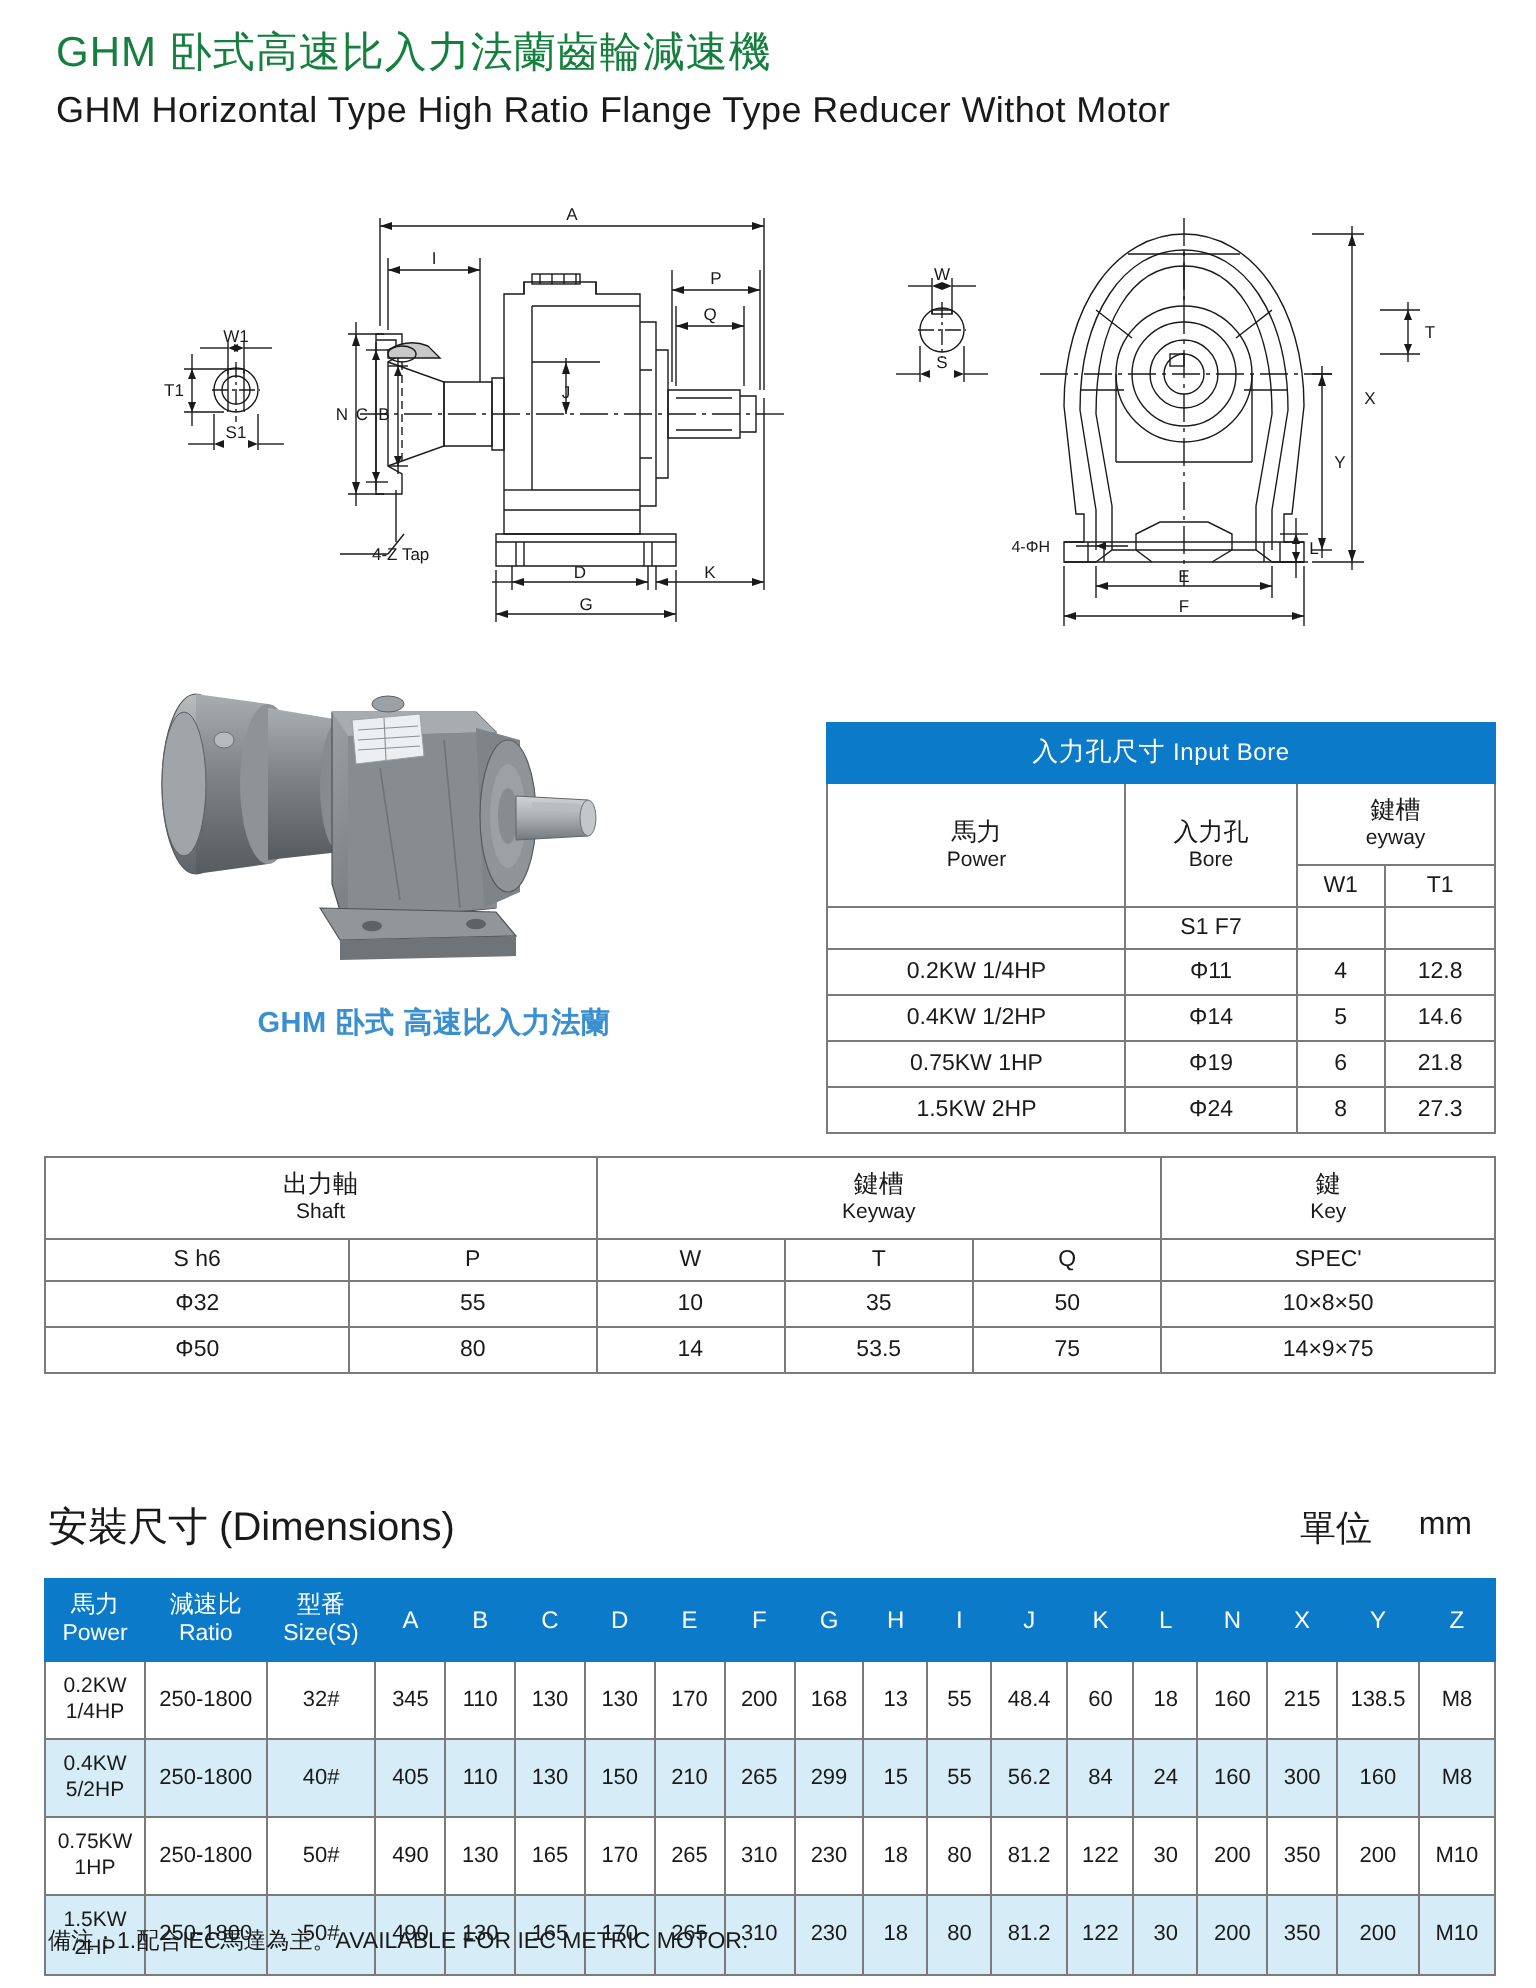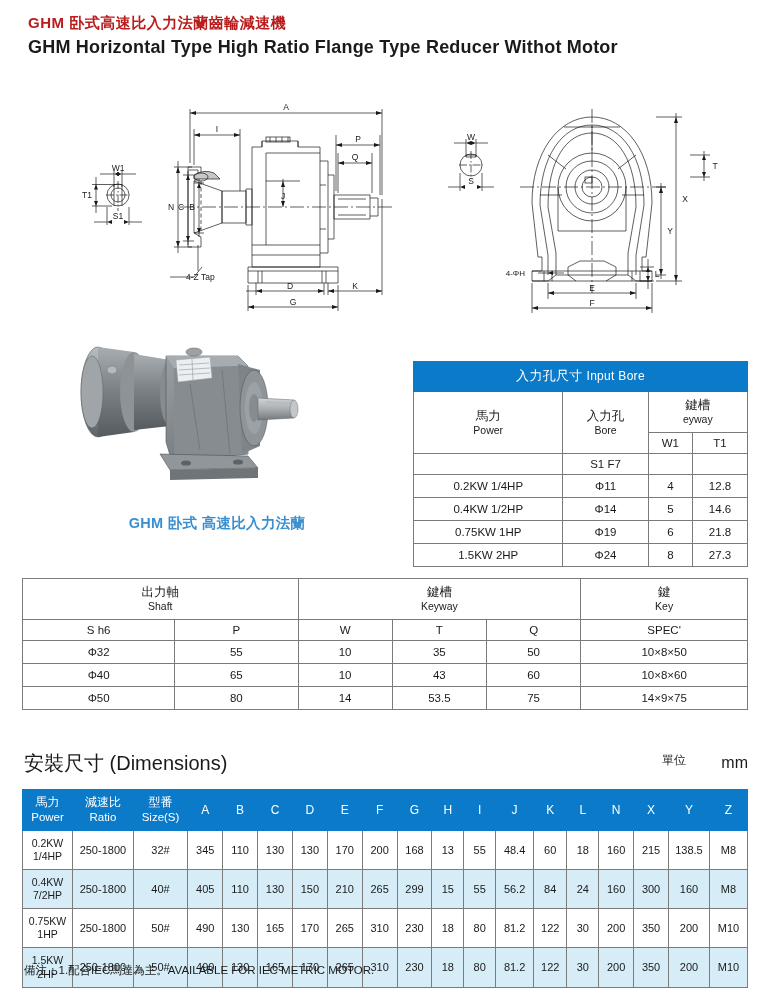--- a/index.html
+++ b/index.html
@@ -9,37 +9,37 @@
     background: #ffffff;
     font-family: "Liberation Sans", "DejaVu Sans", sans-serif;
     color: #1a1a1a;
     overflow: hidden;
     position: relative;
   }
 
   
   .title-block { position: absolute; left: 28px; top: 12px; }
   .title-cn {
-    font-size: 15px; font-weight: 700; letter-spacing: .5px;
-    color: #b91c1c; white-space: nowrap; line-height: 1.45;
+    font-size: 21px; font-weight: 400; letter-spacing: .5px;
+    color: #15803d; white-space: nowrap; line-height: 1.45;
   }
   .title-en {
-    font-size: 18px; font-weight: 700; letter-spacing: .2px;
+    font-size: 18px; font-weight: 400; letter-spacing: .2px;
     color: #1a1a1a; white-space: nowrap; line-height: 1.5;
   }
 
   
   .drawing { position: absolute; left: 70px; top: 95px; width: 660px; height: 225px; }
   .drawing svg { display: block; }
 
   
   .photo-wrap { position: absolute; left: 62px; top: 330px; width: 330px; height: 200px; }
   .photo { position: absolute; left: 0; top: 0; width: 300px; height: 165px; }
   .photo-caption {
-    position: absolute; left: 0; top: 184px; width: 310px;
+    position: absolute; left: 0; top: 172px; width: 310px;
     text-align: center; font-size: 14.5px; font-weight: bold;
     color: #3a8fd0; white-space: nowrap; letter-spacing: .3px;
   }
 
   
   table { border-collapse: collapse; width: 100%; }
   table td, table th {
     border: 1px solid #7b7b7b;
     text-align: center; vertical-align: middle;
     font-weight: normal;
@@ -63,24 +63,24 @@
   .output-shaft { position: absolute; left: 22px; top: 578px; width: 726px; }
 
   
   .dim-head { position: absolute; left: 24px; top: 750px; width: 724px; height: 32px; }
   .dim-head .label-cn {
     position: absolute; left: 0; top: 0;
     font-size: 20px; font-weight: 500; white-space: nowrap;
   }
   .dim-head .unit-cn {
     position: absolute; right: 62px; top: 2px;
-    font-size: 12px; font-weight: 500;
+    font-size: 18px; font-weight: 500;
   }
   .dim-head .unit-mm {
-    position: absolute; right: 0; top: 4px;
+    position: absolute; right: 12px; top: 4px;
     font-size: 16px;
   }
 
   .dim-table { position: absolute; left: 22px; top: 789px; width: 726px; }
   .dim-table table { table-layout: fixed; }
   .dim-table th {
     background: #0b7ac8; color: #fff;
     border: 1px solid #0b7ac8;
     font-size: 12px; padding: 4px 1px; line-height: 1.35;
   }
@@ -534,28 +534,20 @@
       </tr>
       <tr>
         <td class="datacell">Φ32</td>
         <td class="datacell">55</td>
         <td class="datacell">10</td>
         <td class="datacell">35</td>
         <td class="datacell">50</td>
         <td class="datacell">10×8×50</td>
       </tr>
       <tr>
-        <td class="datacell">Φ40</td>
-        <td class="datacell">65</td>
-        <td class="datacell">10</td>
-        <td class="datacell">43</td>
-        <td class="datacell">60</td>
-        <td class="datacell">10×8×60</td>
-      </tr>
-      <tr>
         <td class="datacell">Φ50</td>
         <td class="datacell">80</td>
         <td class="datacell">14</td>
         <td class="datacell">53.5</td>
         <td class="datacell">75</td>
         <td class="datacell">14×9×75</td>
       </tr>
     </tbody>
   </table>
 </div>
@@ -642,21 +634,21 @@
         <td>60</td>
         <td>18</td>
         <td>160</td>
         <td>215</td>
         <td>138.5</td>
         <td>M8</td>
       </tr>
       <tr class="alt">
         <td class="pw">
           <span>0.4KW</span>
-          <span>7/2HP</span>
+          <span>5/2HP</span>
         </td>
         <td>250-1800</td>
         <td>40#</td>
         <td>405</td>
         <td>110</td>
         <td>130</td>
         <td>150</td>
         <td>210</td>
         <td>265</td>
         <td>299</td>

